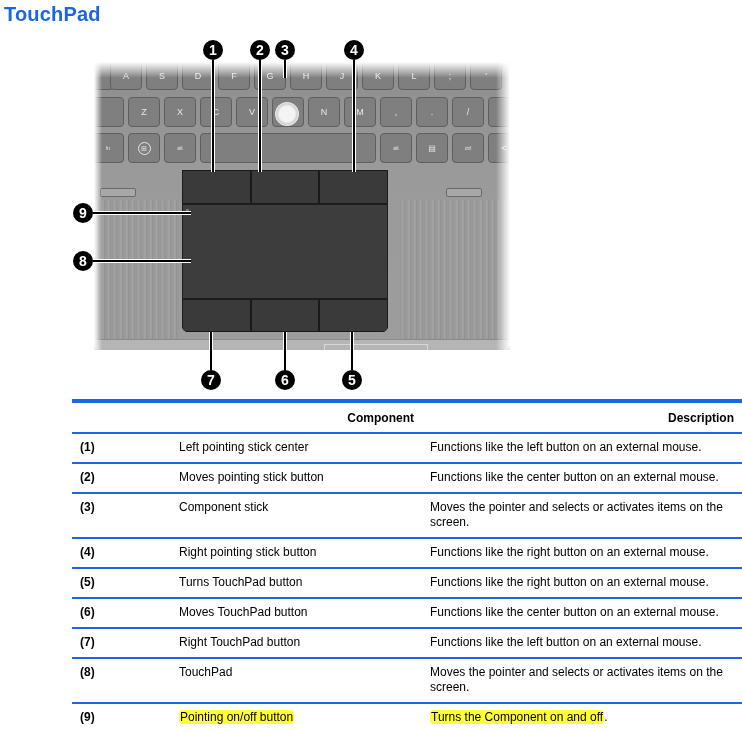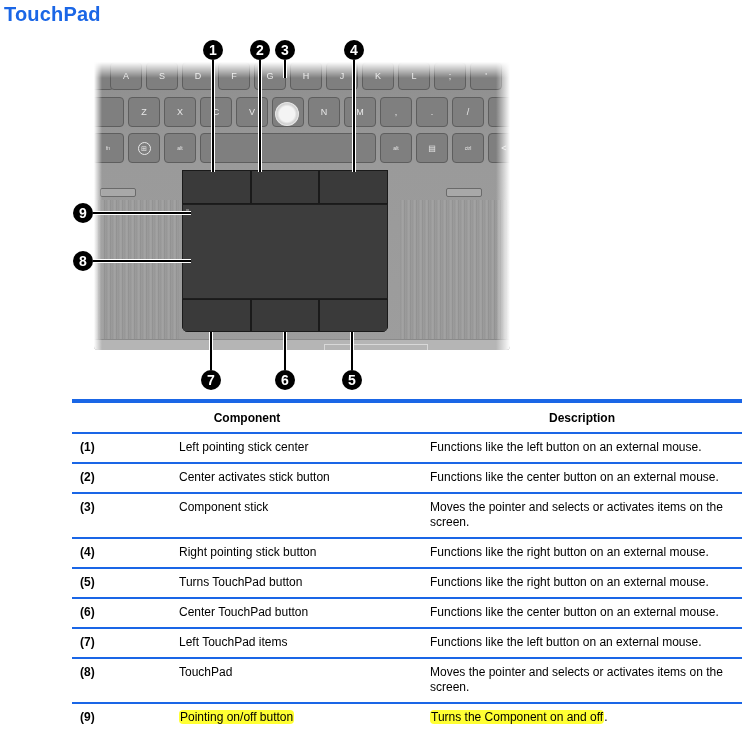--- a/index.html
+++ b/index.html
@@ -37,21 +37,21 @@
     .callout { position: absolute; width: 20px; height: 20px; border-radius: 50%; background: #000; color: #fff;
       font-weight: bold; font-size: 14px; display: flex; align-items: center; justify-content: center; z-index: 5; line-height: 1; }
     .leader { position: absolute; background: #000; z-index: 4; }
     .leader::after { content: ""; position: absolute; inset: 0; }
     .leader.v { width: 2px; border-left: 1px solid #fff; border-right: 1px solid #fff; box-sizing: content-box; }
     .leader.h { height: 2px; border-top: 1px solid #fff; border-bottom: 1px solid #fff; box-sizing: content-box; }
 
     
     .spec-table { position: absolute; left: 72px; top: 399px; width: 670px; border-collapse: collapse; font-size: 12px; }
     .spec-table .top-rule td { height: 4px; padding: 0; background: #1a66e6; }
-    .spec-table th { text-align: center; font-weight: bold; padding: 8px 8px 7px 8px; height: 14px; }
+    .spec-table th { text-align: right; font-weight: bold; padding: 8px 8px 7px 8px; height: 14px; }
     .spec-table td.cell { padding: 6px 8px 7px 8px; vertical-align: top; line-height: 15px; border-top: 2px solid #1a66e6; }
     .spec-table tr.header-row th { border-bottom: 0; }
     .spec-table td.num { font-weight: bold; width: 83px; }
     .spec-table td.comp { width: 235px; }
     .spec-table tr.last td.cell { border-bottom: 5px solid #1a66e6; }
     .hl { background: #ffff33; border-radius: 4px; padding: 0 1px; }
   </style>
 </head>
 <body>
 
@@ -163,46 +163,46 @@
     <th colspan="2">Component</th>
     <th>Description</th>
   </tr>
   <tr>
     <td class="cell num">(1)</td>
     <td class="cell comp">Left pointing stick center</td>
     <td class="cell">Functions like the left button on an external mouse.</td>
   </tr>
   <tr>
     <td class="cell num">(2)</td>
-    <td class="cell comp">Center activates stick button</td>
+    <td class="cell comp">Moves pointing stick button</td>
     <td class="cell">Functions like the center button on an external mouse.</td>
   </tr>
   <tr>
     <td class="cell num">(3)</td>
     <td class="cell comp">Component stick</td>
     <td class="cell">Moves the pointer and selects or activates items on the screen.</td>
   </tr>
   <tr>
     <td class="cell num">(4)</td>
     <td class="cell comp">Right pointing stick button</td>
     <td class="cell">Functions like the right button on an external mouse.</td>
   </tr>
   <tr>
     <td class="cell num">(5)</td>
     <td class="cell comp">Turns TouchPad button</td>
     <td class="cell">Functions like the right button on an external mouse.</td>
   </tr>
   <tr>
     <td class="cell num">(6)</td>
-    <td class="cell comp">Center TouchPad button</td>
+    <td class="cell comp">Moves TouchPad button</td>
     <td class="cell">Functions like the center button on an external mouse.</td>
   </tr>
   <tr>
     <td class="cell num">(7)</td>
-    <td class="cell comp">Left TouchPad items</td>
+    <td class="cell comp">Right TouchPad button</td>
     <td class="cell">Functions like the left button on an external mouse.</td>
   </tr>
   <tr>
     <td class="cell num">(8)</td>
     <td class="cell comp">TouchPad</td>
     <td class="cell">Moves the pointer and selects or activates items on the screen.</td>
   </tr>
   <tr class="last">
     <td class="cell num">(9)</td>
     <td class="cell comp">

